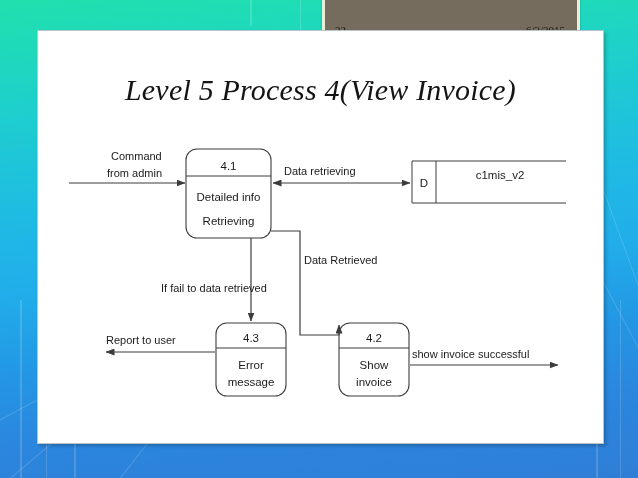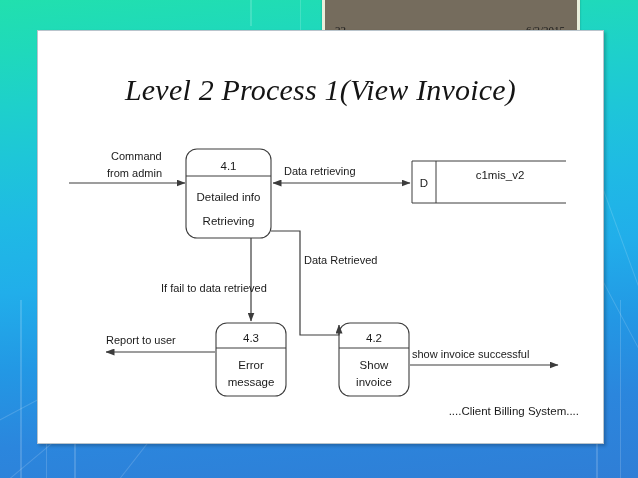--- a/index.html
+++ b/index.html
@@ -187,21 +187,21 @@
   <span class="deco t1"></span>
   <span class="deco t2"></span>
 
   <div id="header-strip">
     <span class="slide-number">22</span>
     <span class="slide-date">6/3/2015</span>
   </div>
 
   <div id="panel">
 
-    <div id="page-title">Level 2 Process 1(View Invoice)</div>
+    <div id="page-title">Level 5 Process 4(View Invoice)</div>
 
     <div id="diagram">
       <svg width="567" height="414" viewBox="0 0 567 414" xmlns="http://www.w3.org/2000/svg">
 
         <defs>
           <marker id="arrowEnd" markerWidth="9" markerHeight="7" refX="8.5" refY="3.5" orient="auto" markerUnits="userSpaceOnUse">
             <path d="M0,0 L9,3.5 L0,7 z" fill="#3c3c3c"></path>
           </marker>
           <marker id="arrowStart" markerWidth="9" markerHeight="7" refX="0.5" refY="3.5" orient="auto" markerUnits="userSpaceOnUse">
             <path d="M9,0 L0,3.5 L9,7 z" fill="#3c3c3c"></path>
@@ -268,16 +268,15 @@
         </g>
 
         <g>
           <line class="flow" x1="372" y1="334" x2="520" y2="334" marker-end="url(#arrowEnd)"></line>
           <text class="dfd-label" x="374" y="327">show invoice successful</text>
         </g>
 
       </svg>
     </div>
 
-    <div id="footer-note">....Client Billing System....</div>
 
   </div>
 </div>
 
 </body></html>

